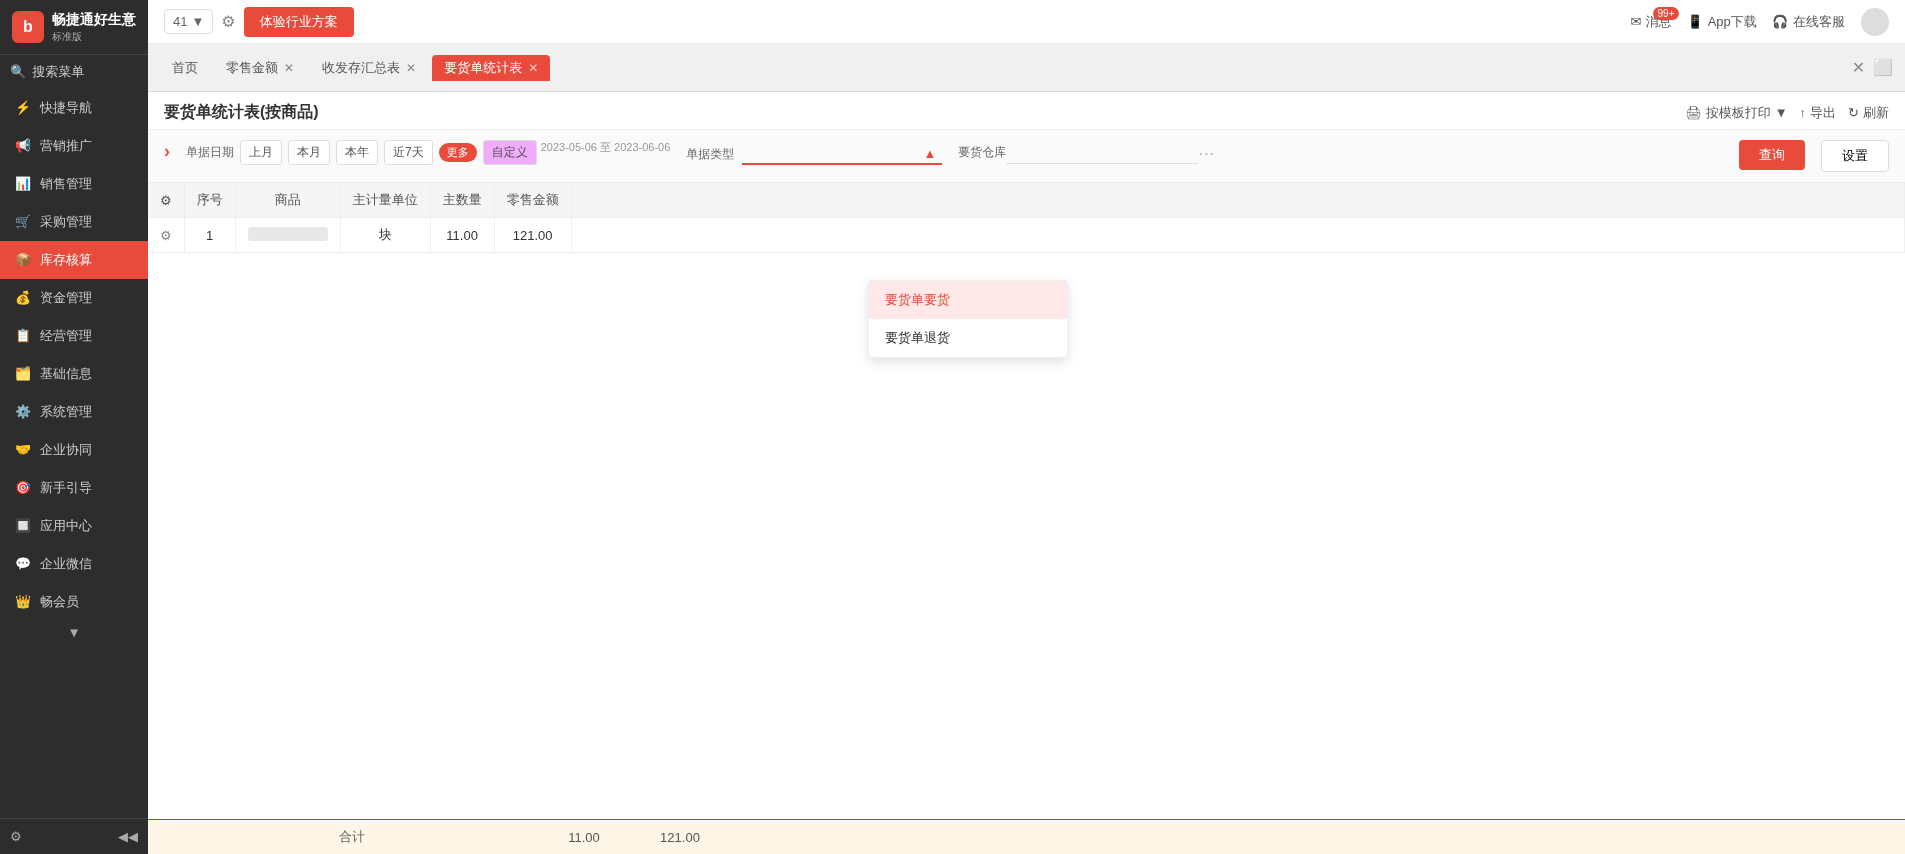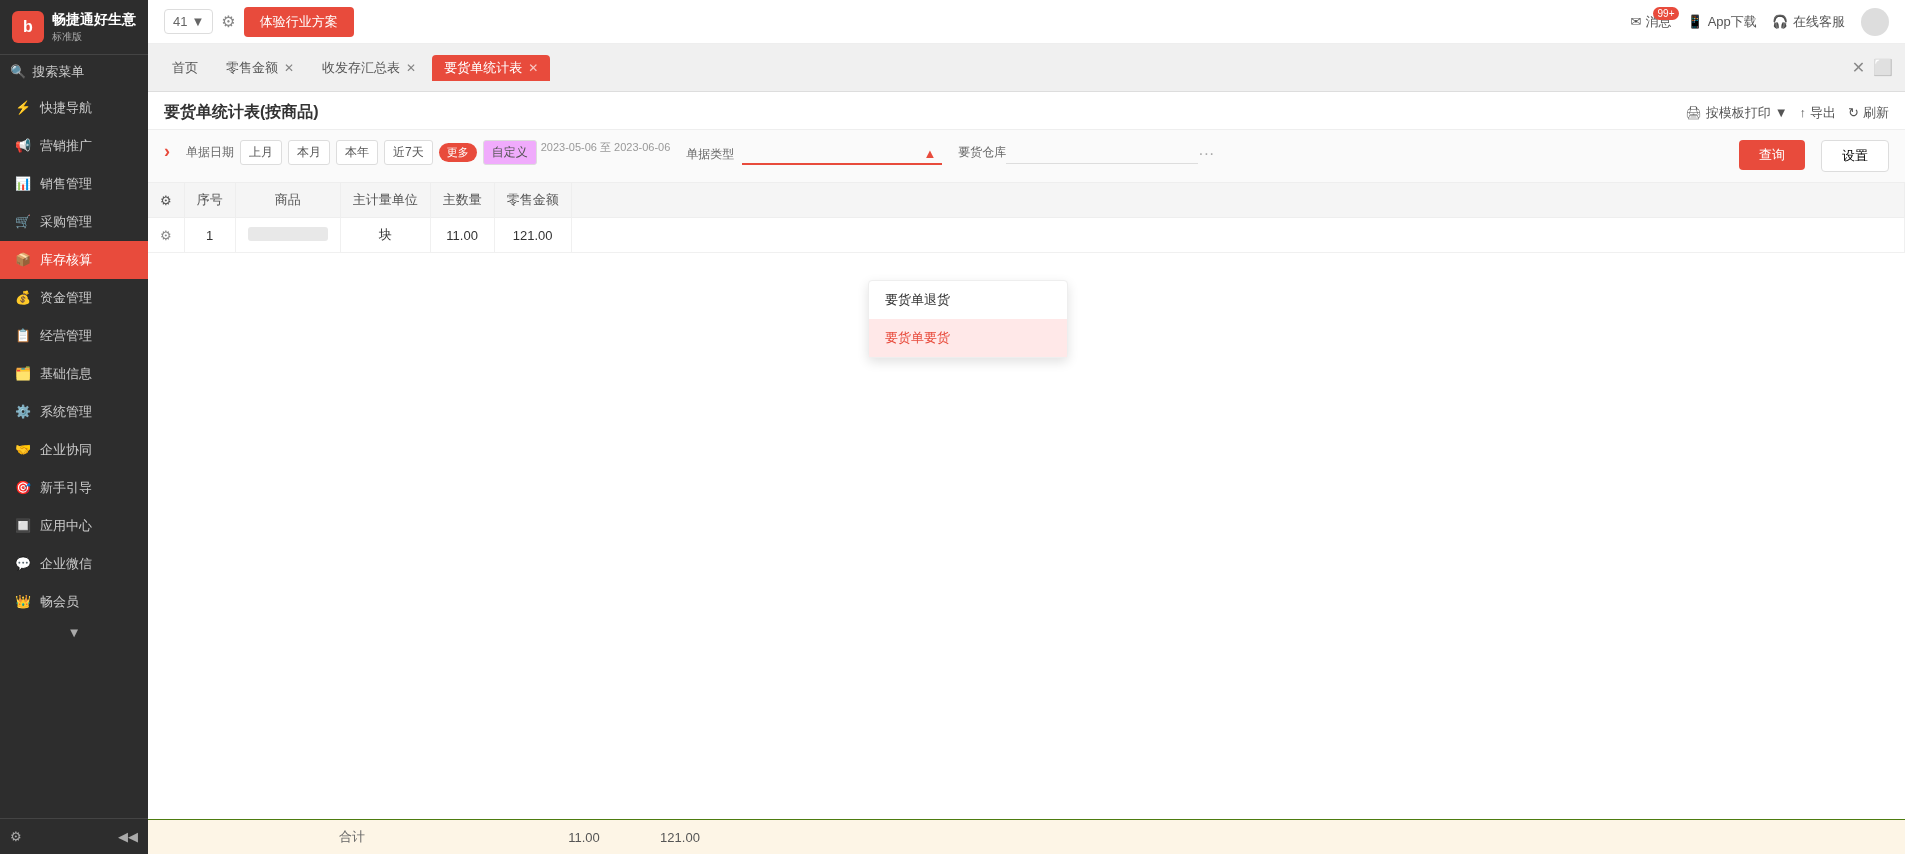--- a/index.html
+++ b/index.html
@@ -653,22 +653,22 @@
         <span class="filter-warehouse-label">要货仓库</span>
         <input class="filter-warehouse-select" value="" placeholder="" style="">
         <span class="filter-more-btn">···</span>
       </div>
 
       <button class="query-btn">查询</button>
       <button class="settings-btn">设置</button>
     </div>
 
     <div class="dropdown-overlay" style="top: 188px; left: 720px; width: 200px;">
+      <div class="dropdown-item selected">要货单要货</div>
       <div class="dropdown-item">要货单退货</div>
-      <div class="dropdown-item selected">要货单要货</div>
     </div>
 
     <div class="table-container">
       <table>
         <thead>
           <tr>
             <th style="width:40px;">⚙</th>
             <th style="width:60px;">序号</th>
             <th>商品</th>
             <th>主计量单位</th>

